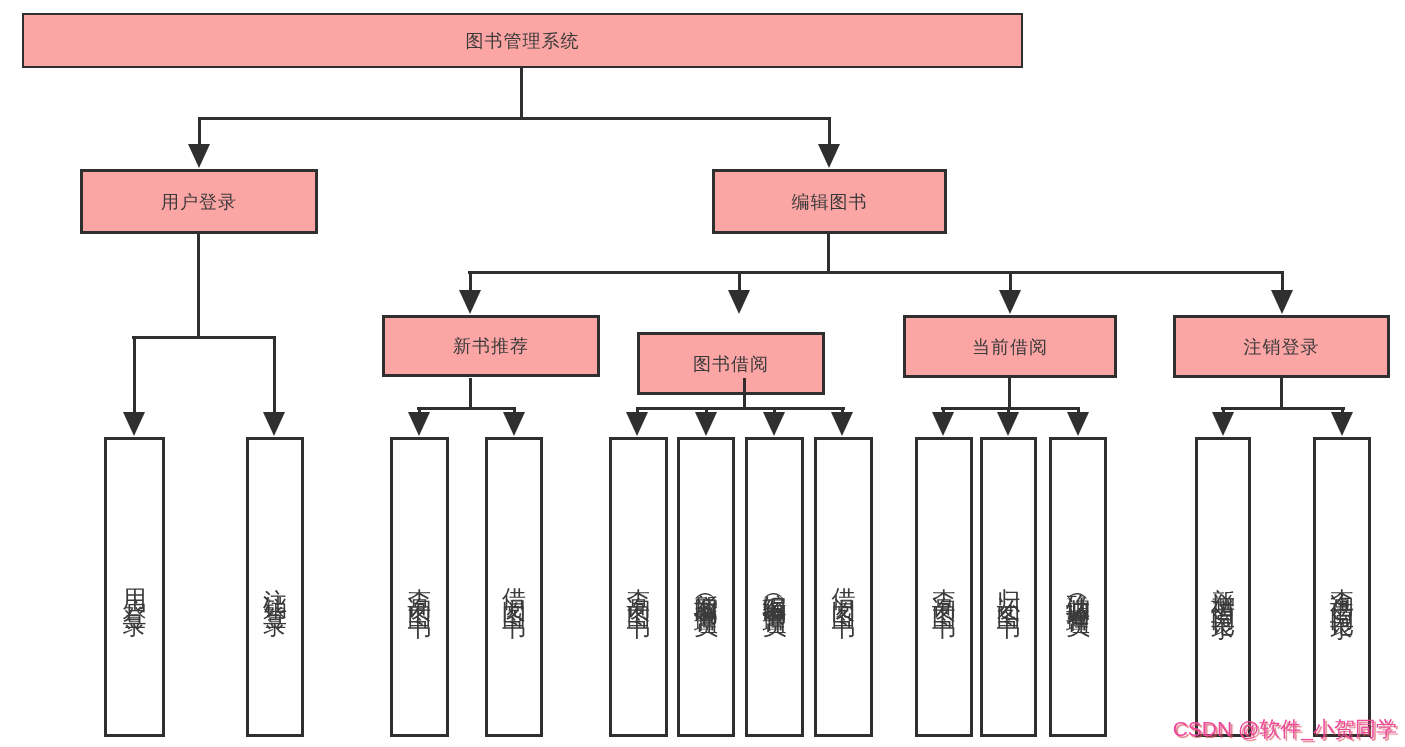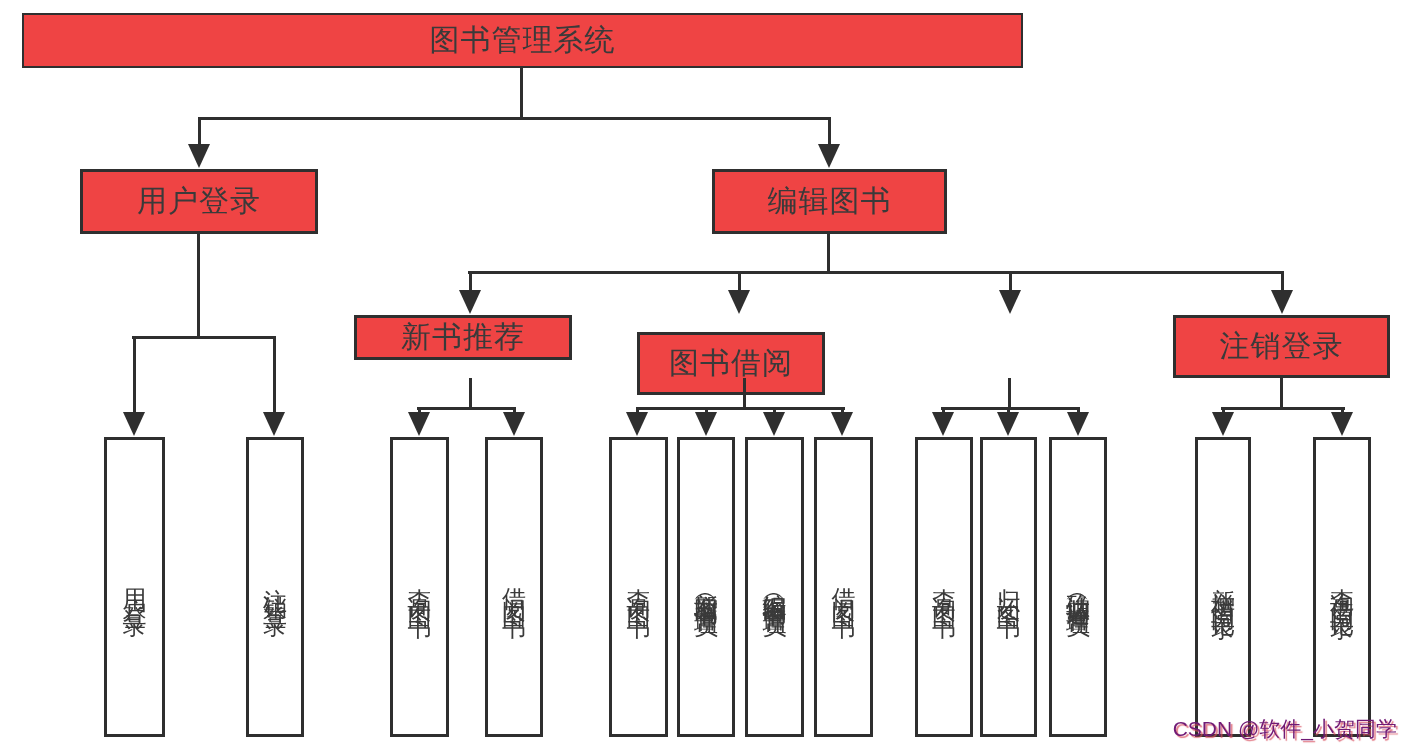--- a/index.html
+++ b/index.html
@@ -9,23 +9,23 @@
     background:#ffffff;
     font-family:"Liberation Sans","DejaVu Sans",sans-serif;
     color:#3a3a3a;
     overflow:hidden;
   }
   
   .hbox{
     position:absolute;
     box-sizing:border-box;
     border:3px solid #2f2f2f;
-    background:#ef4444;
+    background:#fca5a5;
     display:flex;align-items:center;justify-content:center;
-    font-size:30px;
+    font-size:18px;
     letter-spacing:1px;
     white-space:nowrap;
   }
   .vbox{
     position:absolute;
     box-sizing:border-box;
     border:3px solid #2f2f2f;
     background:#ffffff;
     top:437px;height:300px;
     display:flex;align-items:center;justify-content:center;
@@ -50,21 +50,21 @@
     position:absolute;left:0;bottom:0;width:0;height:0;
     border-left:11px solid transparent;
     border-right:11px solid transparent;
     border-top:24px solid #2f2f2f;
   }
   
   .watermark{
     position:absolute;
     top:715px;right:8px;
     font-size:21px;
-    color:#701a75;
+    color:#ec4899;
     text-shadow:2px 2px 1px rgba(216,78,94,0.75);
     white-space:nowrap;
     z-index:5;
   }
 </style>
 </head>
 <body>
 
 <div id="diagram">
 
@@ -107,22 +107,23 @@
     </div>
   <div class="arrow" style="left:999px;top:271px;height:43px">
       <i class="shaft"></i>
       <i class="head"></i>
     </div>
   <div class="arrow" style="left:1271px;top:271px;height:43px">
       <i class="shaft"></i>
       <i class="head"></i>
     </div>
 
-  <div class="hbox" style="left:354px;top:315px;width:218px;height:45px">新书推荐</div>
+  <div class="hbox" style="left:382px;top:315px;width:218px;height:62px">新书推荐</div>
   <div class="hbox" style="left:637px;top:332px;width:188px;height:63px">图书借阅</div>
+  <div class="hbox" style="left:903px;top:315px;width:214px;height:63px">当前借阅</div>
   <div class="hbox" style="left:1173px;top:315px;width:217px;height:63px">注销登录</div>
 
   <div class="ln" style="left:469px;top:378px;width:3px;height:32px"></div>
   <div class="ln" style="left:417px;top:407px;width:99px;height:3px"></div>
   <div class="arrow" style="left:408px;top:407px;height:29px">
       <i class="shaft"></i>
       <i class="head"></i>
     </div>
   <div class="arrow" style="left:503px;top:407px;height:29px">
       <i class="shaft"></i>

